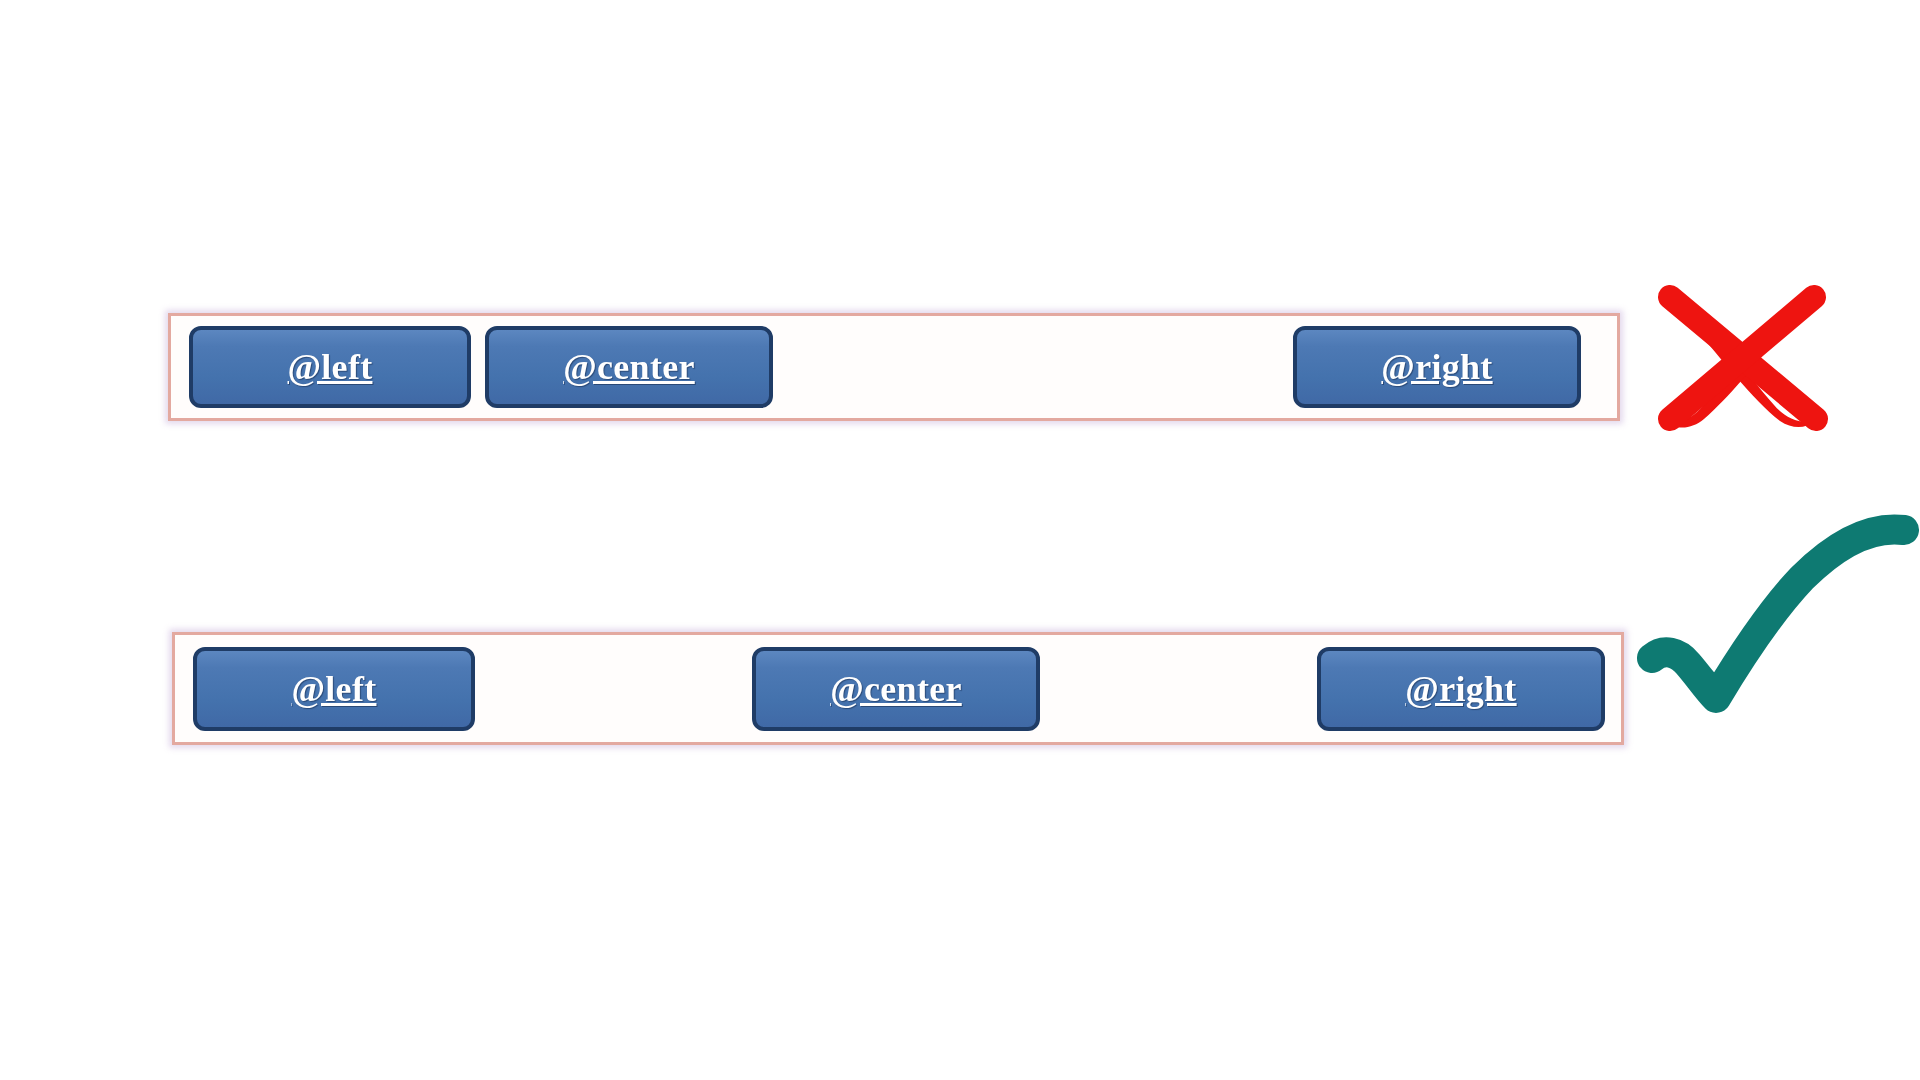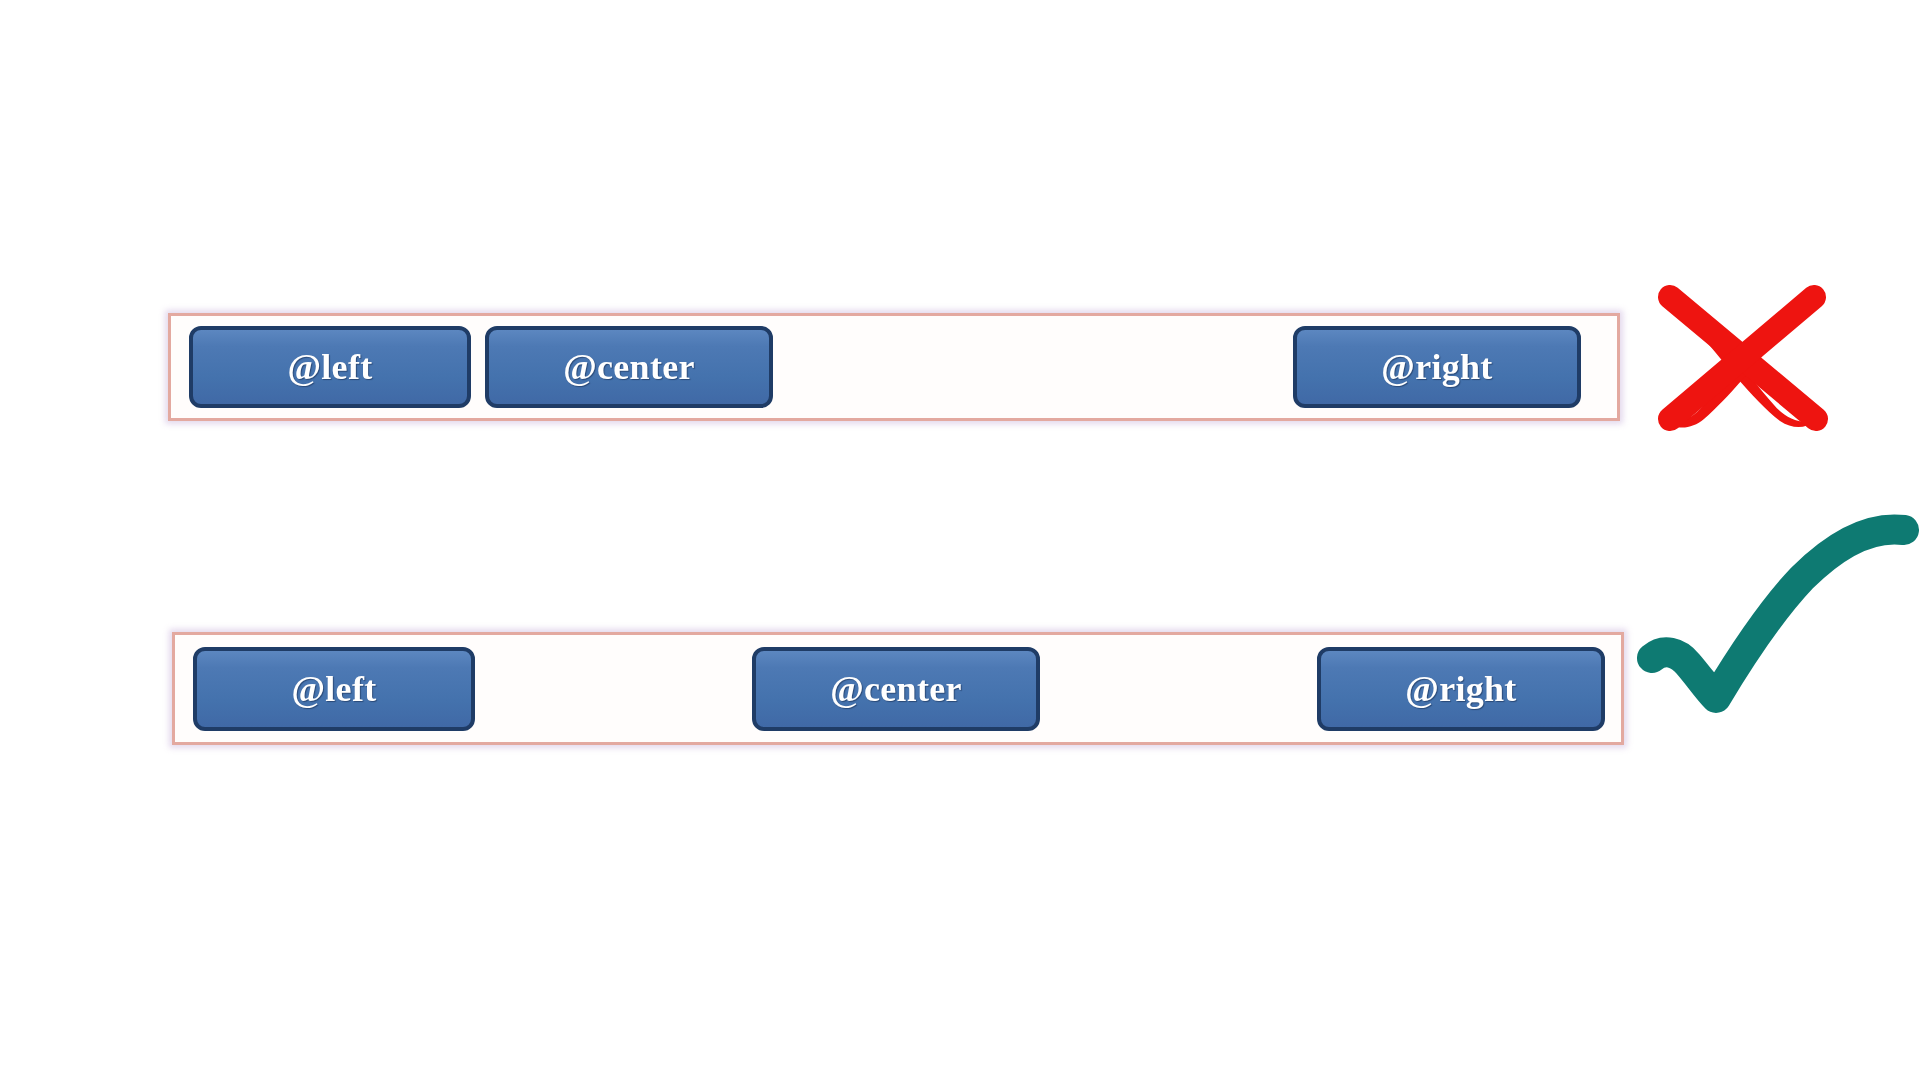--- a/index.html
+++ b/index.html
@@ -63,20 +63,21 @@
     line-height: 1;
     display: flex;
     align-items: center;
     justify-content: center;
     text-align: center;
     letter-spacing: 0.3px;
     text-shadow: 1px 1px 1px rgba(20,40,75,0.55);
     cursor: pointer;
     user-select: none;
     white-space: nowrap;
+    text-decoration: underline;
   }
 
   
   .row-bad .btn-left   { margin-left: 18px;  width: 282px; height: 82px; }
   .row-bad .btn-center { margin-left: 14px;  width: 288px; height: 82px; }
   .row-bad .btn-right  { margin-left: 520px; width: 288px; height: 82px; }
 
   
   .row-good .btn-left   { margin-left: 18px;  width: 282px; height: 84px; }
   .row-good .btn-center { width: 288px; height: 84px; }

